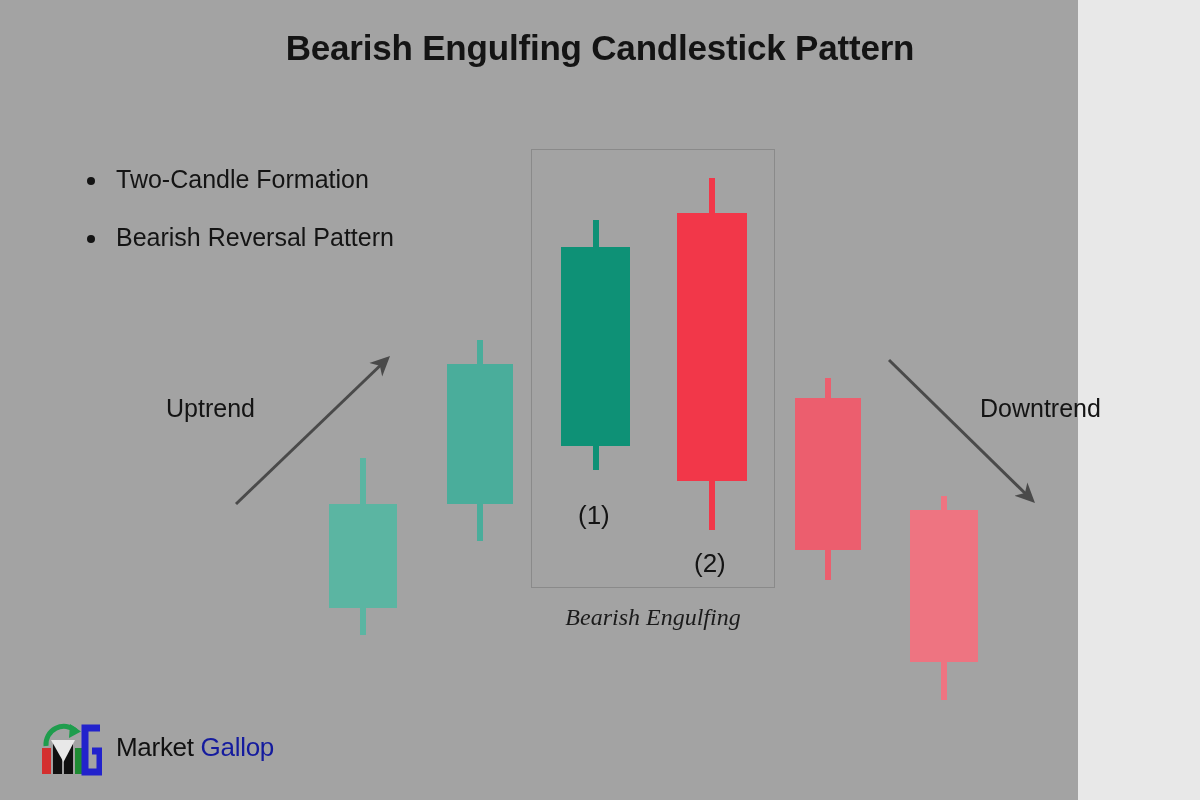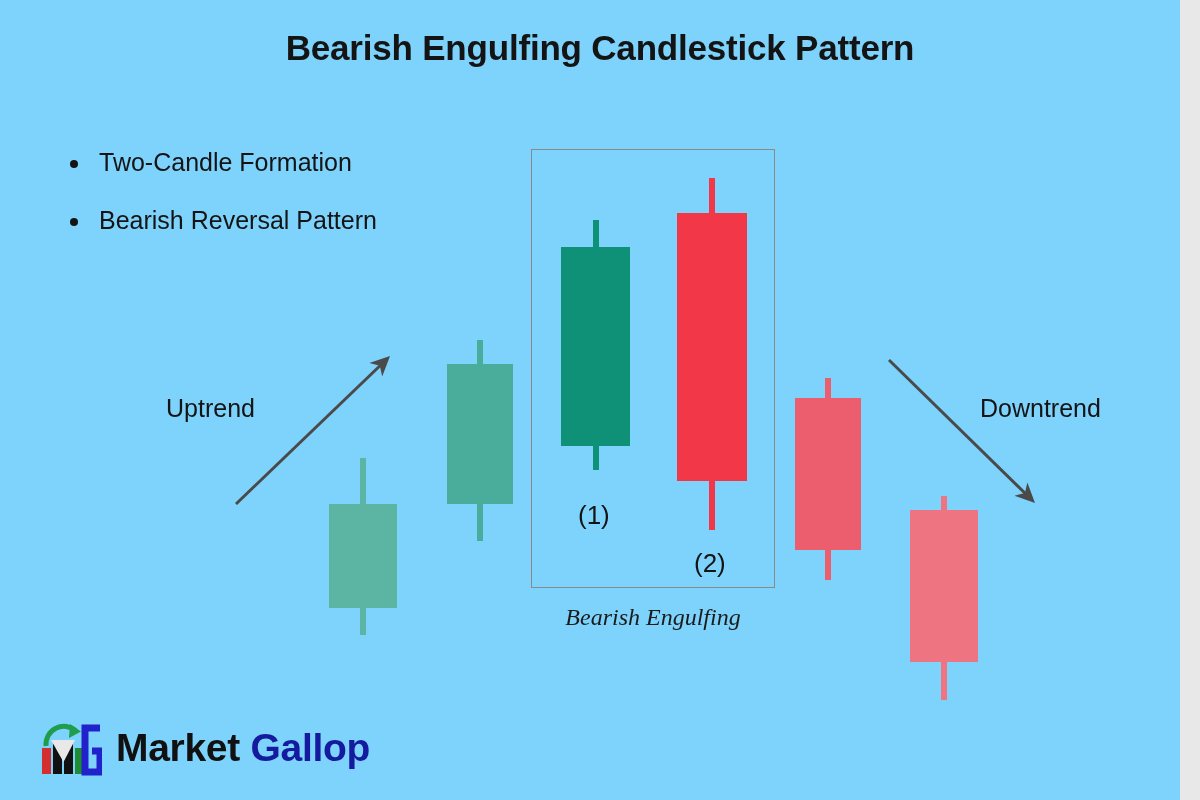--- a/index.html
+++ b/index.html
@@ -8,44 +8,44 @@
   }
   body {
     width: 1200px;
     height: 800px;
     background: #e8e8e8;
     font-family: "Liberation Sans", sans-serif;
     overflow: hidden;
   }
   #stage {
     position: relative;
-    width: 1180px;
+    width: 1078px;
     height: 800px;
-    background: #7dd3fc;
+    background: #a3a3a3;
   }
 
   
   #page-title {
     position: absolute;
     left: 0;
     top: 28px;
     width: 1200px;
     text-align: center;
     font-size: 35px;
     font-weight: bold;
     color: #141414;
     letter-spacing: -0.2px;
   }
 
   
   #bullet-list {
     position: absolute;
     left: 42px;
     top: 148px;
-    margin: 0;
+    margin: 17px;
     padding: 0 0 0 28px;
     list-style: none;
   }
   #bullet-list li {
     position: relative;
     font-size: 25px;
     color: #141414;
     margin-bottom: 29px;
     padding-left: 29px;
     white-space: nowrap;
@@ -124,22 +124,22 @@
   #logo {
     position: absolute;
     left: 40px;
     top: 718px;
     display: flex;
     align-items: center;
   }
   #logo-mark { display: block; }
   #logo-text {
     margin-left: 14px;
-    font-size: 39px;
-    font-weight: bold;
+    font-size: 26px;
+    font-weight: normal;
     letter-spacing: -0.3px;
     line-height: 1;
   }
   #logo-text .logo-word-1 { color: #111111; }
   #logo-text .logo-word-2 { color: #141b9e; }
 </style>
 </head>
 <body>
 
 <div id="stage">

